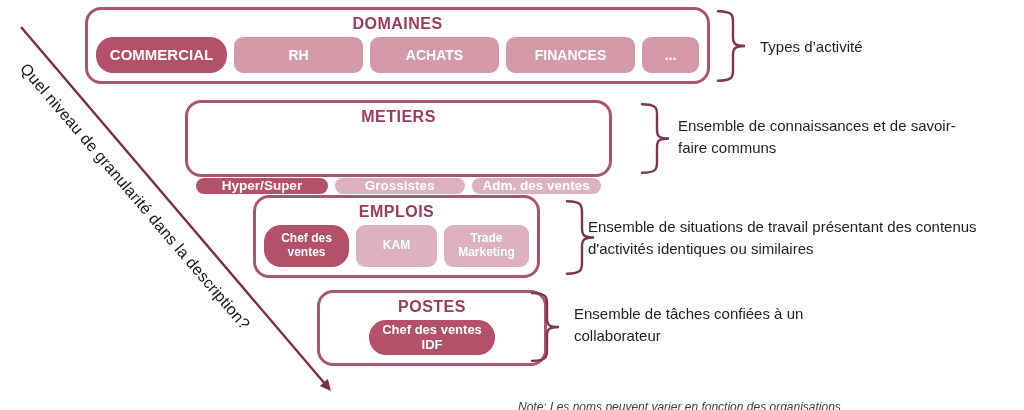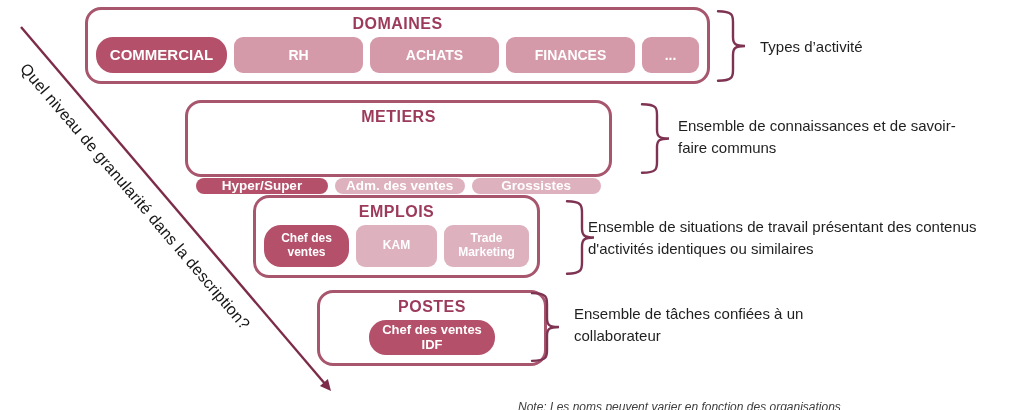--- a/index.html
+++ b/index.html
@@ -83,22 +83,22 @@
   </div>
   <svg class="brace" style="left:714px;top:9px;height:74px" viewBox="0 0 34 100" preserveAspectRatio="none">
     <path d="M4,3 C20,3 19,10 19,20 L19,38 C19,47 21,50 31,50 C21,50 19,53 19,62 L19,80 C19,90 20,97 4,97"></path>
   </svg>
   <div class="annotation ann-1">Types d’activité</div>
 
   <div class="level lvl-metiers">
     <div class="level-title">METIERS</div>
     <div class="items">
       <div class="item dark i-hyper">Hyper/Super</div>
+      <div class="item light i-flex">Grossistes</div>
       <div class="item light i-flex">Adm. des ventes</div>
-      <div class="item light i-flex">Grossistes</div>
     </div>
   </div>
   <svg class="brace" style="left:638px;top:102px;height:73px" viewBox="0 0 34 100" preserveAspectRatio="none">
     <path d="M4,3 C20,3 19,10 19,20 L19,38 C19,47 21,50 31,50 C21,50 19,53 19,62 L19,80 C19,90 20,97 4,97"></path>
   </svg>
   <div class="annotation ann-2">Ensemble de connaissances et de savoir-faire communs</div>
 
   <div class="level lvl-emplois">
     <div class="level-title">EMPLOIS</div>
     <div class="items">

